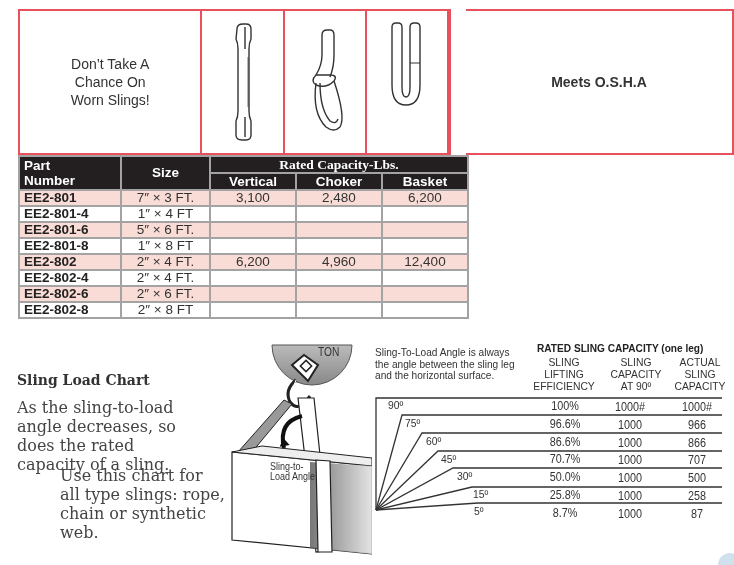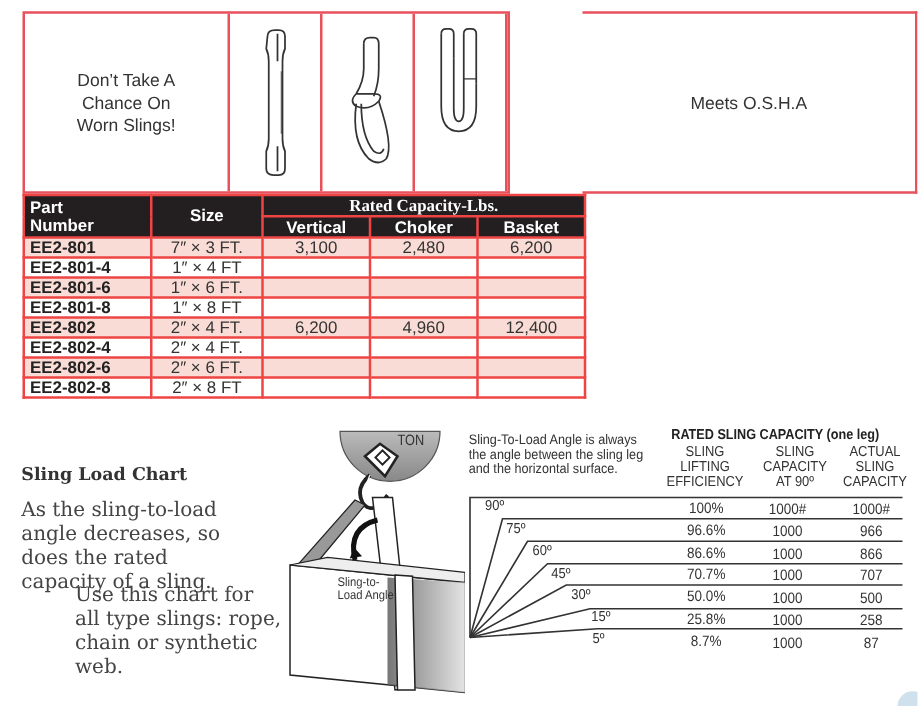--- a/index.html
+++ b/index.html
@@ -1,29 +1,29 @@
 <!DOCTYPE html>
 <html><head>
 <meta charset="utf-8">
 <style>
   html, body { margin:0; padding:0; background:#ffffff; }
   body { width:734px; height:565px; position:relative; overflow:hidden; font-family:"Liberation Sans", sans-serif; color:#222; }
 
   
-  .banner { position:absolute; left:18px; top:9px; width:390px; height:146px; border:2px solid #e8505b; box-sizing:border-box; display:flex; }
+  .banner { position:absolute; left:18px; top:9px; width:433px; height:146px; border:2px solid #e8505b; box-sizing:border-box; display:flex; }
   .banner .cell { border-right:2px solid #e8505b; box-sizing:border-box; display:flex; align-items:center; justify-content:center; text-align:center; }
   .banner .cell:last-child { border-right:none; }
   .tagline { width:191px; font-size:14px; line-height:18px; color:#333; }
   .pic { width:86px; }
   .osha { position:absolute; left:466px; top:9px; width:268px; height:146px; border:2px solid #e8505b; border-left:none; box-sizing:border-box; display:flex; align-items:center; justify-content:center; text-align:center; font-size:14px; line-height:18px; color:#333; }
-  .osha-wrap { width:264px; }
+  .osha-wrap { width:264px;font-weight:bold; }
 
   
   .spec { position:absolute; left:18px; top:155px; border-collapse:collapse; font-family:"Liberation Sans", sans-serif; }
-  .spec td, .spec th { border:2px solid #ef4444; padding:0 4px; height:15px; box-sizing:border-box; font-size:13.5px; line-height:14px; white-space:nowrap; }
+  .spec td, .spec th { border:2px solid #a3a3a3; padding:0 4px; height:15px; box-sizing:border-box; font-size:13.5px; line-height:14px; white-space:nowrap; }
   .spec th { background:#231f20; color:#fff; font-weight:bold; }
   .spec th.left { text-align:left; line-height:15px; }
   .spec td.part { font-weight:bold; text-align:left; color:#222; }
   .spec td.num { text-align:center; color:#333; }
   .spec tr.shade td { background:#fadcd6; }
   .spec tr.plain td { background:#ffffff; }
 
   
   .chart-title { position:absolute; left:17px; top:372px; font-family:"DejaVu Serif", serif; font-weight:bold; font-size:14px; color:#333; }
   .chart-text { position:absolute; left:17px; width:190px; font-family:"DejaVu Serif", serif; font-size:16px; line-height:19px; color:#444; margin:0; }
@@ -132,21 +132,21 @@
   </tr>
   <tr class="plain">
     <td class="part">EE2-801-4</td>
     <td class="num">1″ × 4 FT</td>
     <td class="num"></td>
     <td class="num"></td>
     <td class="num"></td>
   </tr>
   <tr class="shade">
     <td class="part">EE2-801-6</td>
-    <td class="num">1″ × 6 FT.</td>
+    <td class="num">5″ × 6 FT.</td>
     <td class="num"></td>
     <td class="num"></td>
     <td class="num"></td>
   </tr>
   <tr class="plain">
     <td class="part">EE2-801-8</td>
     <td class="num">1″ × 8 FT</td>
     <td class="num"></td>
     <td class="num"></td>
     <td class="num"></td>

